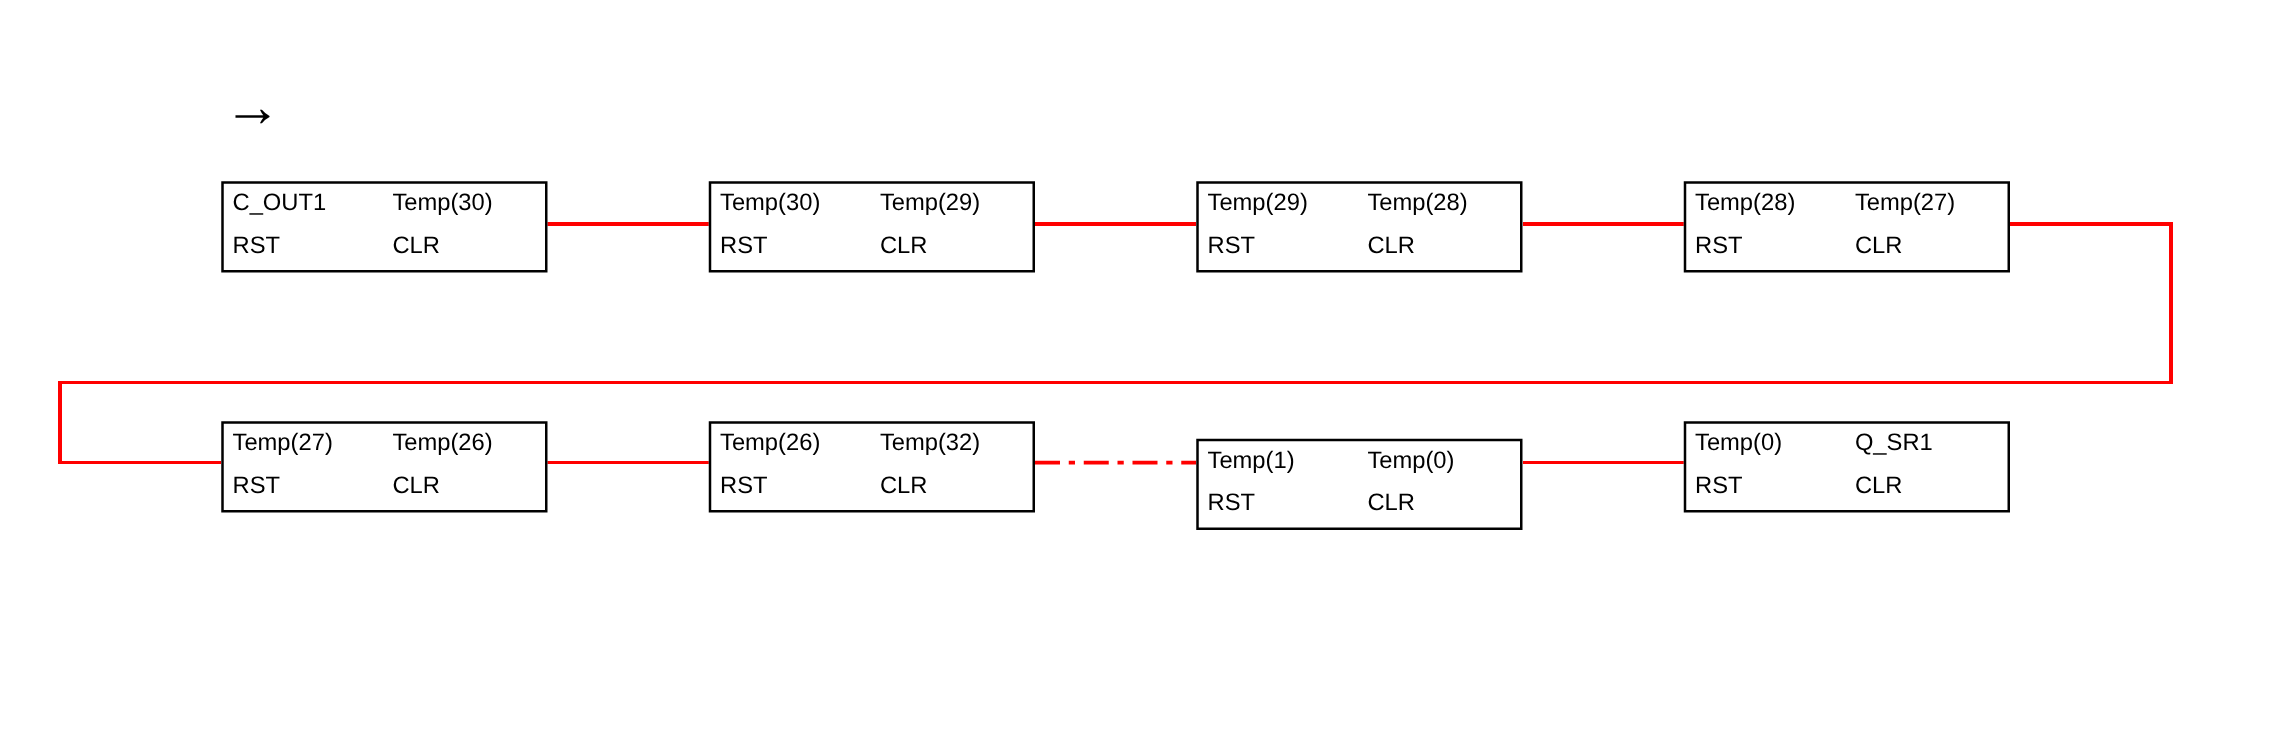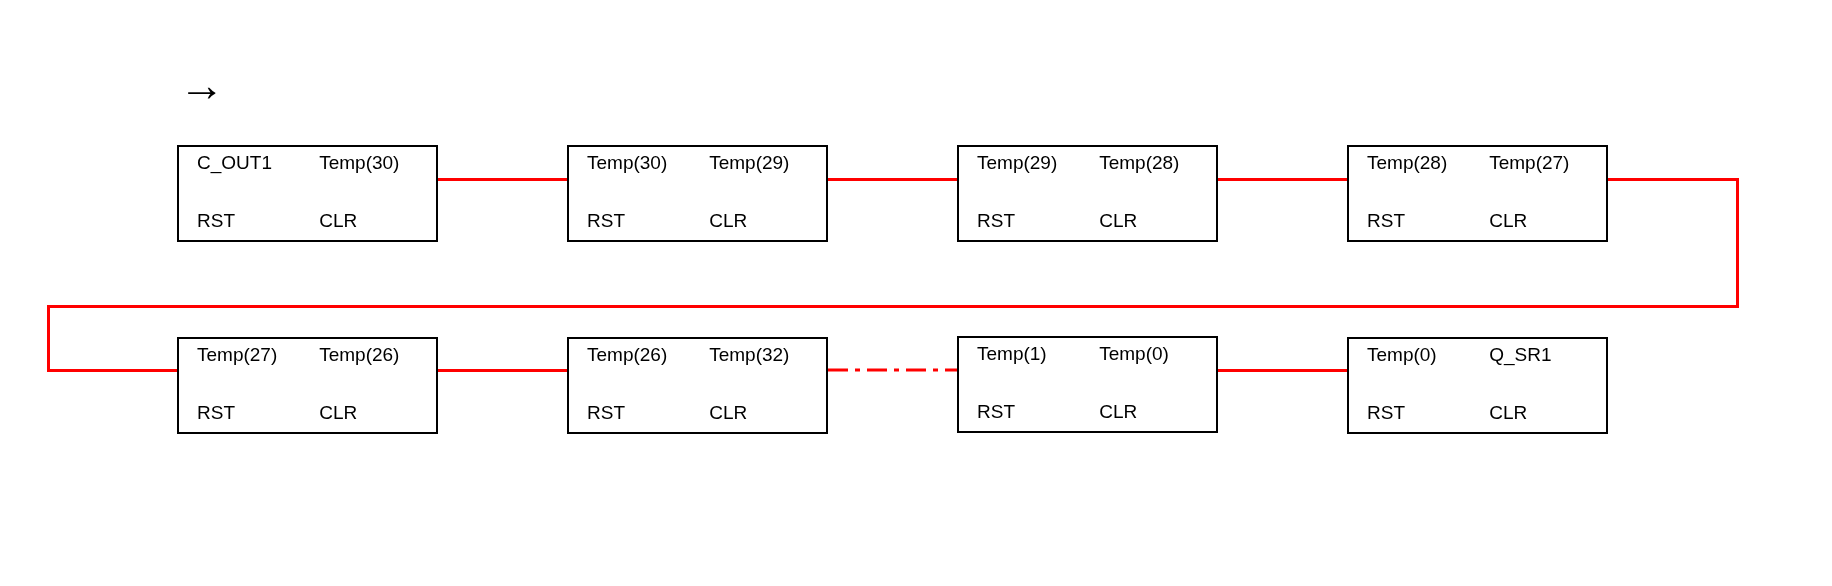--- a/index.html
+++ b/index.html
@@ -29,28 +29,28 @@
     stroke-width: 3;
     shape-rendering: crispEdges;
   }
   .wire.dashdot {
     stroke-dasharray: 20 7 5 7;
     shape-rendering: auto;
   }
   .block {
     position: absolute;
     width: 261px;
-    height: 97px;
+    height: 73px;
     box-sizing: border-box;
     border: 2px solid var(--color-block_border, #000000);
     background: var(--color-block_fill, #ffffff);
     display: grid;
     grid-template-columns: 52% 48%;
     align-content: space-between;
-    padding: 6px 4px 8px 18px;
+    padding: 6px 4px 8px 7px;
     font-size: 19px;
     line-height: 1.1;
   }
   .lbl {
     white-space: nowrap;
     justify-self: start;
   }
   .pointer-arrow {
     position: absolute;
     left: 179px;
@@ -60,21 +60,21 @@
     font-weight: 500;
     color: var(--color-text, #000000);
   }
   
   .pos-r1c1 { left: 177px; top: 145px; }
   .pos-r1c2 { left: 567px; top: 145px; }
   .pos-r1c3 { left: 957px; top: 145px; }
   .pos-r1c4 { left: 1347px; top: 145px; }
   .pos-r2c1 { left: 177px; top: 337px; }
   .pos-r2c2 { left: 567px; top: 337px; }
-  .pos-r2c3 { left: 957px; top: 336px; }
+  .pos-r2c3 { left: 957px; top: 351px; }
   .pos-r2c4 { left: 1347px; top: 337px; }
 </style>
 </head>
 <body>
 
 <div id="canvas">
 
   <svg id="wires" viewBox="0 0 1832 586" xmlns="http://www.w3.org/2000/svg">
     <path class="wire" d="M437 179 H567"></path>
     <path class="wire" d="M828 179 H957"></path>

